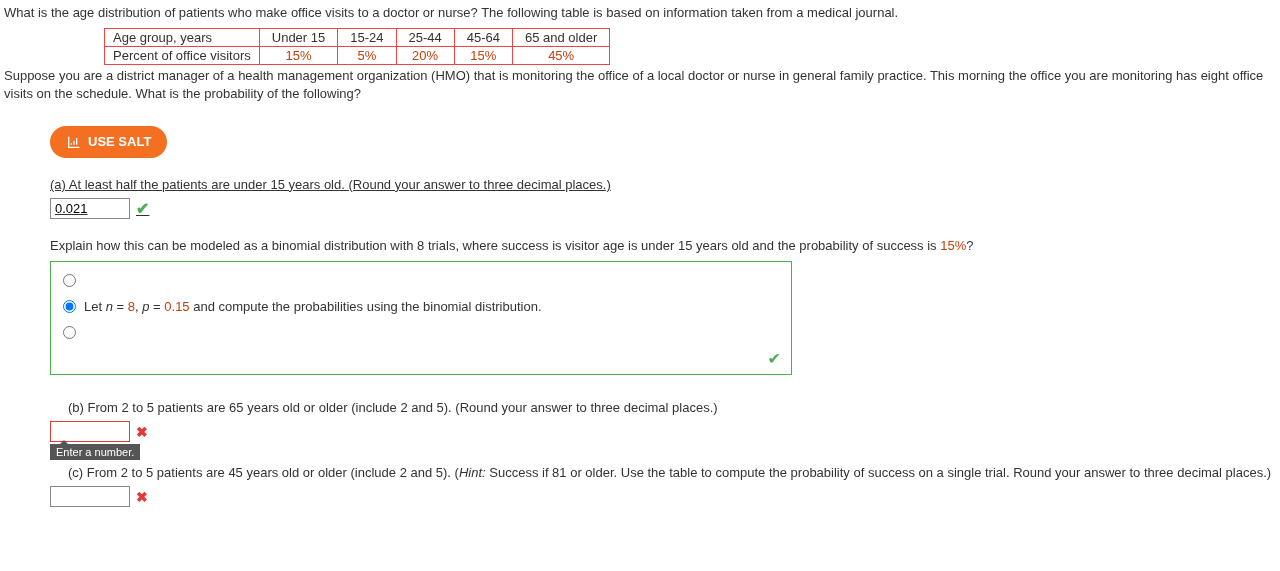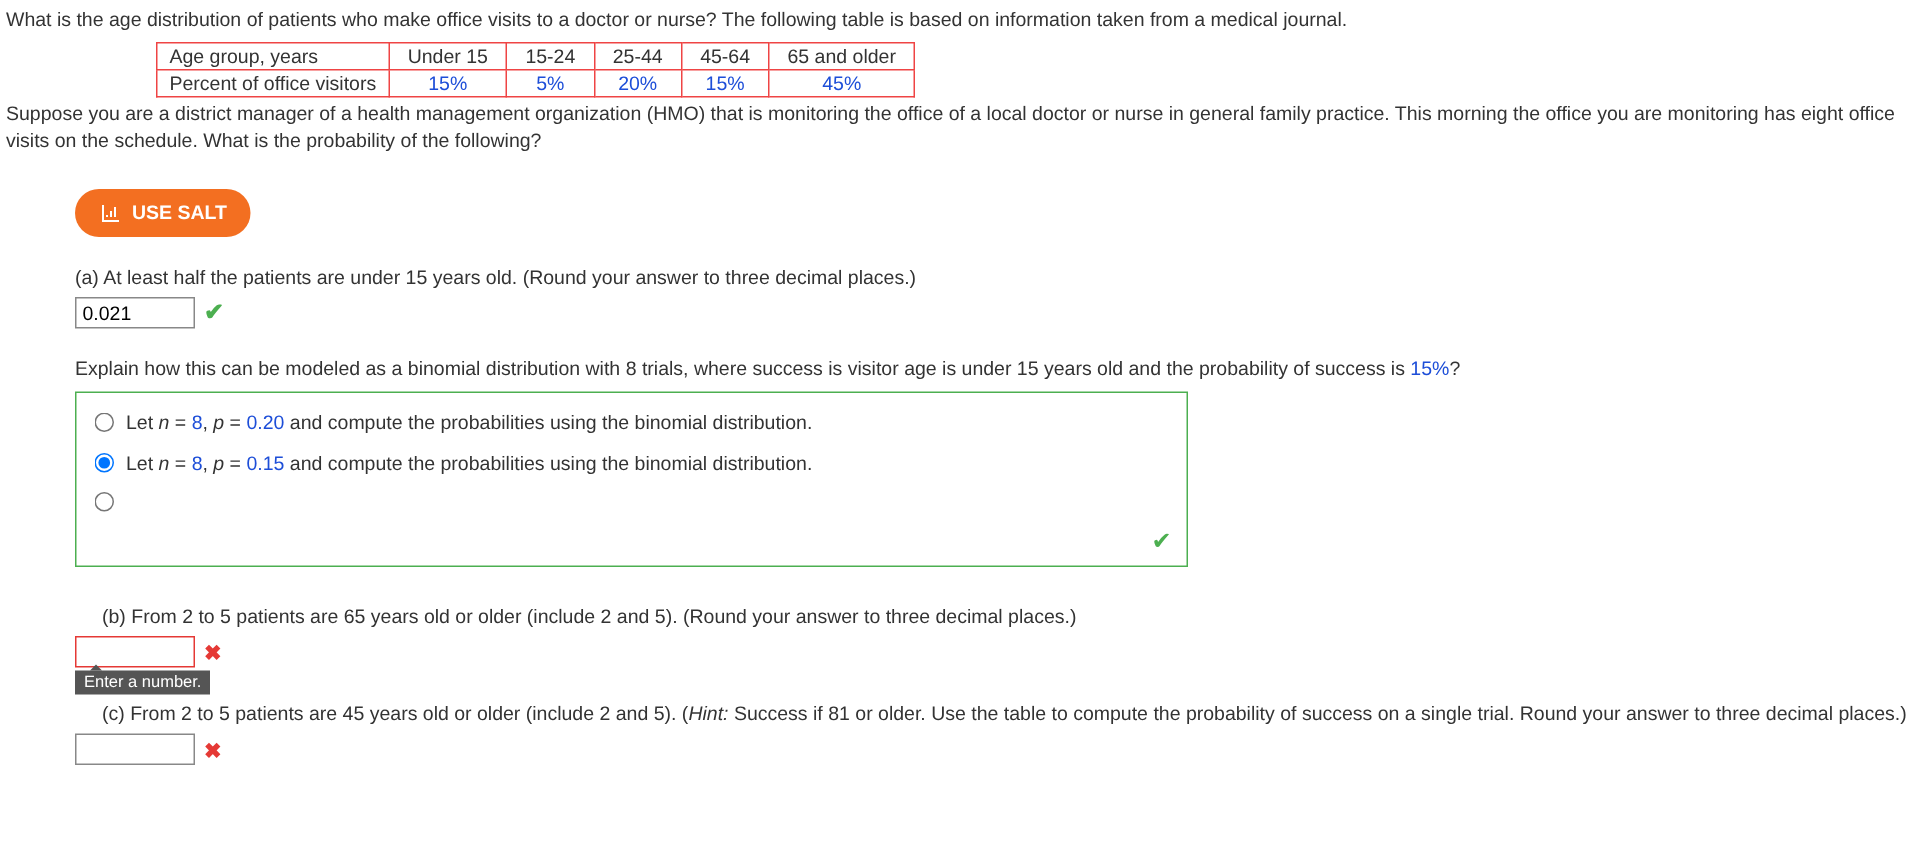--- a/index.html
+++ b/index.html
@@ -50,20 +50,21 @@
   .use-salt-btn svg {
     width: 16px;
     height: 16px;
     fill: none;
     stroke: #fff;
     stroke-width: 2;
   }
   .part {
     margin-left: 46px;
     margin-bottom: 14px;
+    text-decoration: underline;
   }
   .part-label {
     margin-bottom: 4px;
     line-height: 1.4;
   }
   .answer-input {
     border: 1px solid #888;
     padding: 2px 4px;
     font-size: 13px;
     width: 70px;
@@ -125,21 +126,21 @@
   }
   .tooltip::before {
     content: "";
     position: absolute;
     top: -4px;
     left: 10px;
     border-left: 4px solid transparent;
     border-right: 4px solid transparent;
     border-bottom: 4px solid #555;
   }
-  .val-red { color: #1d4ed8; }
+  .val-red { color: #c2410c; }
   .ital { font-style: italic; }
   .part-b-label, .part-c-label {
     margin-left: 64px;
     margin-top: 24px;
     line-height: 1.4;
   }
 </style>
 </head>
 <body>
 
@@ -185,25 +186,20 @@
   </div>
 </div>
 
 <div class="explain-text">
   <span>Explain how this can be modeled as a binomial distribution with 8 trials, where success is visitor age is under 15 years old and the probability of success is </span><span class="val-red">15%</span><span>?</span>
 </div>
 
 <div class="mc-box">
   <label class="mc-option">
     <input type="radio" name="mc" style="">
-    <span>
-      <span>Let</span>
-      <span class="ital">n</span><span> = </span><span class="val-red">8</span>,
-      <span class="ital">p</span><span> = </span><span class="val-red">0.20</span><span> and compute the probabilities using the binomial distribution.</span>
-    </span>
   </label>
   <label class="mc-option">
     <input type="radio" name="mc" checked="" style="">
     <span>
       <span>Let</span>
       <span class="ital">n</span><span> = </span><span class="val-red">8</span>,
       <span class="ital">p</span><span> = </span><span class="val-red">0.15</span><span> and compute the probabilities using the binomial distribution.</span>
     </span>
   </label>
   <label class="mc-option">

